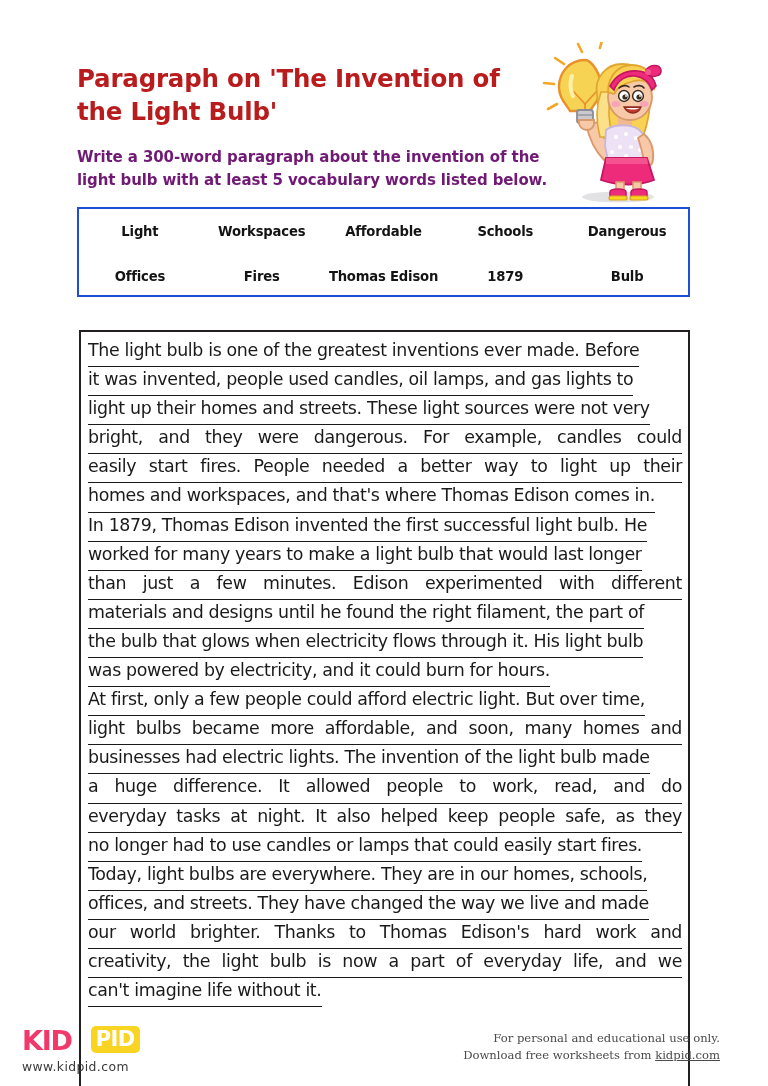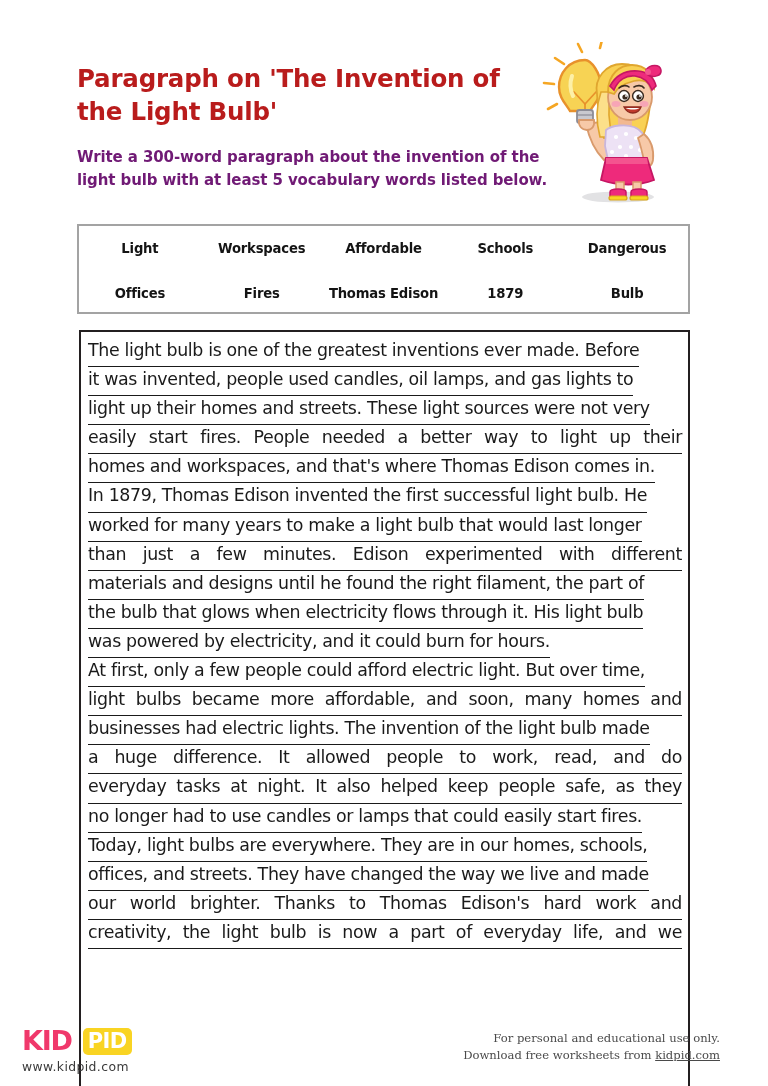--- a/index.html
+++ b/index.html
@@ -55,24 +55,24 @@
     top: 42px;
     width: 160px;
     height: 165px;
   }
   #illustration svg { display: block; width: 100%; height: 100%; }
 
   
   #vocab-box {
     position: absolute;
     left: 77px;
-    top: 224px;
+    top: 207px;
     width: 613px;
     height: 90px;
-    border: 2px solid #a3a3a3;
+    border: 2px solid #1d4ed8;
     box-sizing: border-box;
     background: #fff;
   }
   .vocab-row {
     display: flex;
     width: 100%;
     height: 45px;
     align-items: center;
   }
   .vocab-cell {
@@ -131,22 +131,23 @@
   }
   #logo {
     position: absolute;
     left: 22px;
     top: 8px;
     width: 210px;
     height: 52px;
   }
   #logo-mark {
     display: flex;
-    align-items: center;
+    align-items: flex-start;
     height: 30px;
+    gap: 8px;
   }
   #logo-kid {
     font-family: "DejaVu Sans", sans-serif;
     font-weight: bold;
     font-size: 27px;
     color: #F0386B;
     letter-spacing: -1.2px;
     line-height: 30px;
   }
   #logo-pid-wrap {
@@ -298,20 +299,23 @@
     <div class="vocab-cell">1879</div>
     <div class="vocab-cell">Bulb</div>
   </div>
 </div>
 
 <div id="answer-box">
     <div class="hand-line"><span class="txt">The light bulb is one of the greatest inventions ever made. Before</span></div>
     <div class="hand-line"><span class="txt">it was invented, people used candles, oil lamps, and gas lights to</span></div>
     <div class="hand-line"><span class="txt">light up their homes and streets. These light sources were not very</span></div>
     <div class="hand-line justify">
+      <span class="txt">bright, and they were dangerous. For example, candles could</span>
+    </div>
+    <div class="hand-line justify">
       <span class="txt">easily start fires. People needed a better way to light up their</span>
     </div>
     <div class="hand-line"><span class="txt">homes and workspaces, and that's where Thomas Edison comes in.</span></div>
     <div class="hand-line"><span class="txt">In 1879, Thomas Edison invented the first successful light bulb. He</span></div>
     <div class="hand-line"><span class="txt">worked for many years to make a light bulb that would last longer</span></div>
     <div class="hand-line justify">
       <span class="txt">than just a few minutes. Edison experimented with different</span>
     </div>
     <div class="hand-line"><span class="txt">materials and designs until he found the right filament, the part of</span></div>
     <div class="hand-line"><span class="txt">the bulb that glows when electricity flows through it. His light bulb</span></div>
@@ -329,20 +333,21 @@
     </div>
     <div class="hand-line"><span class="txt">no longer had to use candles or lamps that could easily start fires.</span></div>
     <div class="hand-line"><span class="txt">Today, light bulbs are everywhere. They are in our homes, schools,</span></div>
     <div class="hand-line"><span class="txt">offices, and streets. They have changed the way we live and made</span></div>
     <div class="hand-line justify">
       <span class="txt">our world brighter. Thanks to Thomas Edison's hard work and</span>
     </div>
     <div class="hand-line justify">
       <span class="txt">creativity, the light bulb is now a part of everyday life, and we</span>
     </div>
+    <div class="hand-line"><span class="txt">can't imagine life without it.</span></div>
   </div>
 
 <div id="footer">
   <div id="logo">
     <div id="logo-mark">
       <span id="logo-kid">KID</span>
       <span id="logo-pid-wrap">
         <span id="logo-pid">PID</span>
       </span>
     </div>

